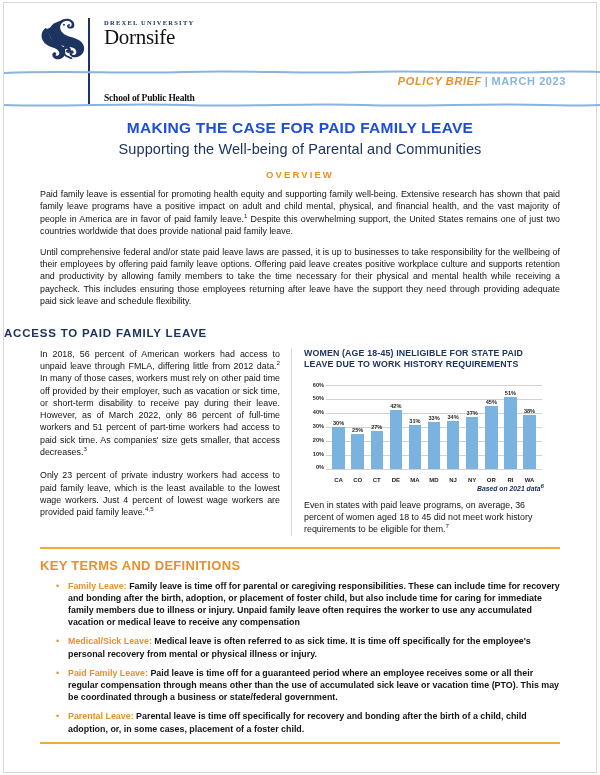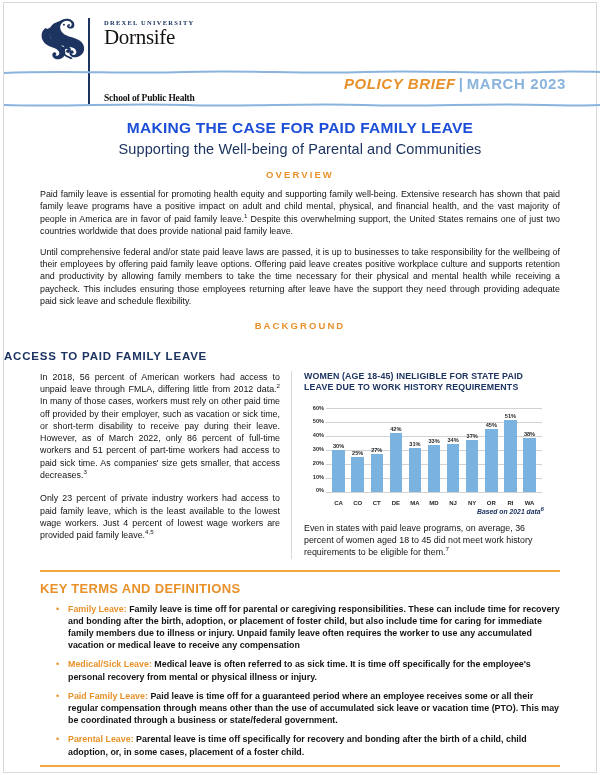--- a/index.html
+++ b/index.html
@@ -67,21 +67,21 @@
     margin-top: 4px;
   }
   .wave-top, .wave-bot {
     position: absolute; left: 0; width: 600px; height: 6px;
   }
   .wave-top { top: 0; }
   .wave-bot { bottom: -1px; }
   .brief-text {
     position: absolute;
     right: 30px; top: 6px;
-    font-size: 15px;
+    font-size: 11px;
     font-weight: bold;
     font-style: italic;
     letter-spacing: 0.6px;
     margin-left: 44px;
   }
   .brief-label { color: #e8912a; }
   .brief-sep { color: #8ab4dd; font-style: normal; margin: 0 3px; }
   .brief-date { color: #8ab4dd; font-style: normal; }
 
   
@@ -316,21 +316,20 @@
     <div class="doc-subtitle">Supporting the Well-being of Parental and Communities</div>
   </div>
 
   <div class="section-kicker">OVERVIEW</div>
 
   <div class="body-wrap">
     <p class="para"><span>Paid family leave is essential for promoting health equity and supporting family well-being. Extensive research has shown that paid family leave programs have a positive impact on adult and child mental, physical, and financial health, and the vast majority of people in America are in favor of paid family leave.</span><sup>1</sup><span> Despite this overwhelming support, the United States remains one of just two countries worldwide that does provide national paid family leave.</span></p>
     <p class="para">Until comprehensive federal and/or state paid leave laws are passed, it is up to businesses to take responsibility for the wellbeing of their employees by offering paid family leave options. Offering paid leave creates positive workplace culture and supports retention and productivity by allowing family members to take the time necessary for their physical and mental health while receiving a paycheck. This includes ensuring those employees returning after leave have the support they need through providing adequate paid sick leave and schedule flexibility.</p>
   </div>
 
-  <div class="section-kicker">BACKGROUND</div>
   <div class="section-head">ACCESS TO PAID FAMILY LEAVE</div>
 
   <div class="cols">
 
     <div class="col-left">
       <p><span>In 2018, 56 percent of American workers had access to unpaid leave through FMLA, differing little from 2012 data.</span><sup>2</sup><span> In many of those cases, workers must rely on other paid time off provided by their employer, such as vacation or sick time, or short-term disability to receive pay during their leave. However, as of March 2022, only 86 percent of full-time workers and 51 percent of part-time workers had access to paid sick time. As companies' size gets smaller, that access decreases.</span><sup>3</sup></p>
       <p><span>Only 23 percent of private industry workers had access to paid family leave, which is the least available to the lowest wage workers. Just 4 percent of lowest wage workers are provided paid family leave.</span><sup>4,5</sup></p>
     </div>
 
     <div class="col-right">

